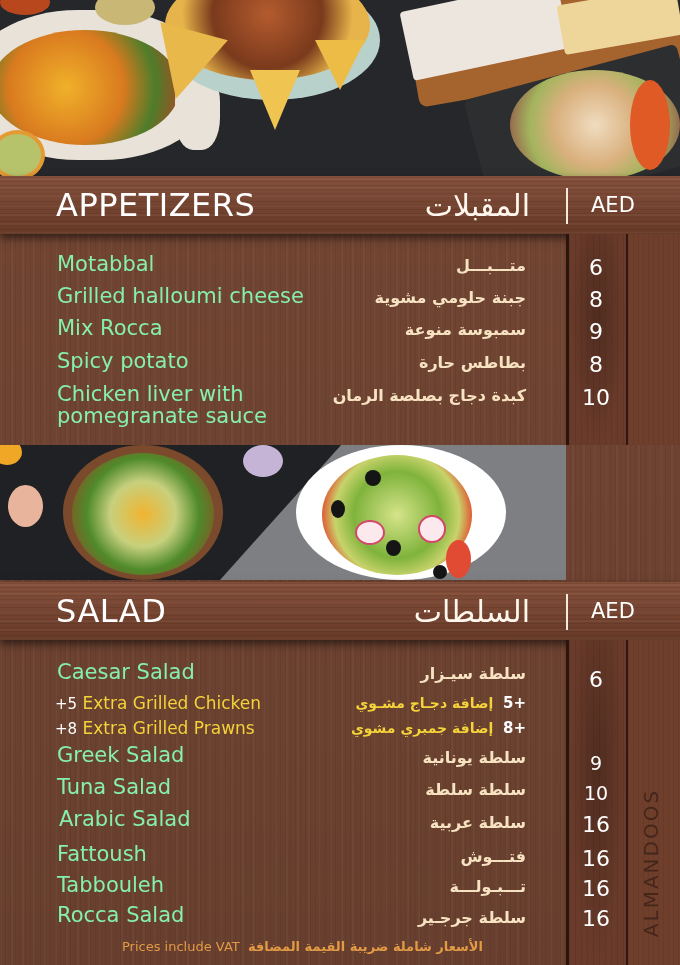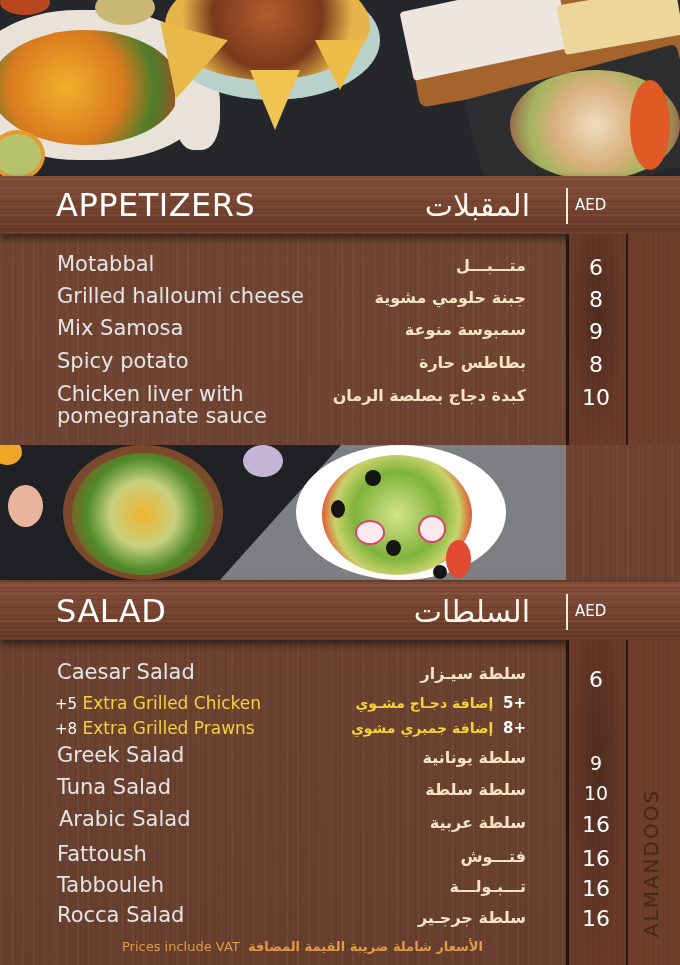--- a/index.html
+++ b/index.html
@@ -45,40 +45,40 @@
       letter-spacing: 0.5px;
     }
     .banner .title-ar {
       position: absolute; right: 150px; color: #fff7ee;
       font-family: "DejaVu Sans", sans-serif; font-size: 30px; direction: rtl;
     }
     .banner .divider {
       position: absolute; left: 566px; top: 12px; width: 2px; height: 36px; background: #f5e8dc;
     }
     .banner .currency {
-      position: absolute; left: 575px; color: #ffffff; font-size: 15px;
+      position: absolute; left: 591px; color: #ffffff; font-size: 21px;
     }
     .price-col {
       position: absolute; left: 566px; width: 60px;
       background-color: #6a3b2a;
       background-image:
         repeating-linear-gradient(90deg, rgba(0,0,0,0.08) 0 1px, transparent 1px 6px),
         radial-gradient(ellipse at 50% 40%, rgba(0,0,0,0.25), transparent 70%);
       border-left: 3px solid #2a150d;
     }
     .right-strip {
       position: absolute; left: 626px; width: 54px;
       background-color: #6f3f2c;
       background-image: repeating-linear-gradient(90deg, rgba(0,0,0,0.07) 0 1px, transparent 1px 5px);
       border-left: 2px solid #2f180f;
     }
 
     .row { position: absolute; left: 0; width: 680px; }
     .row .en {
-      position: absolute; left: 57px; color: #e5e5e5;
+      position: absolute; left: 57px; color: #86efac;
       font-size: 21px; line-height: 22px; white-space: nowrap;
     }
     .row .ar {
       position: absolute; right: 154px; color: #f7e3c2;
       font-size: 16px; font-weight: bold; direction: rtl; white-space: nowrap;
     }
     .row .price {
       position: absolute; left: 566px; width: 60px; text-align: center;
       color: #ffffff; font-size: 22px;
     }
@@ -142,21 +142,21 @@
   <span class="en">Motabbal</span>
   <span class="ar" style="top:3px;">متـــبـــل</span>
   <span class="price" style="top:2px;">6</span>
 </div>
 <div class="row" style="top:285px;">
   <span class="en">Grilled halloumi cheese</span>
   <span class="ar" style="top:3px;">جبنة حلومي مشوية</span>
   <span class="price" style="top:2px;">8</span>
 </div>
 <div class="row" style="top:317px;">
-  <span class="en">Mix Samosa</span>
+  <span class="en">Mix Rocca</span>
   <span class="ar" style="top:3px;">سمبوسة منوعة</span>
   <span class="price" style="top:2px;">9</span>
 </div>
 <div class="row" style="top:350px;">
   <span class="en">Spicy potato</span>
   <span class="ar" style="top:3px;">بطاطس حارة</span>
   <span class="price" style="top:2px;">8</span>
 </div>
 <div class="row" style="top:383px;">
   <span class="en">Chicken liver with</span>

